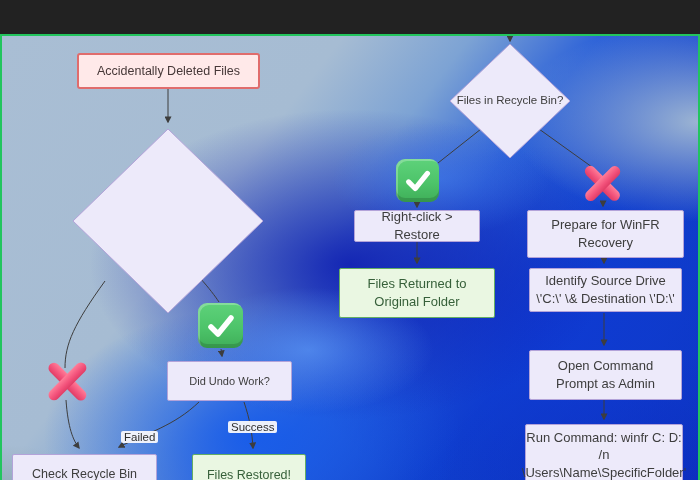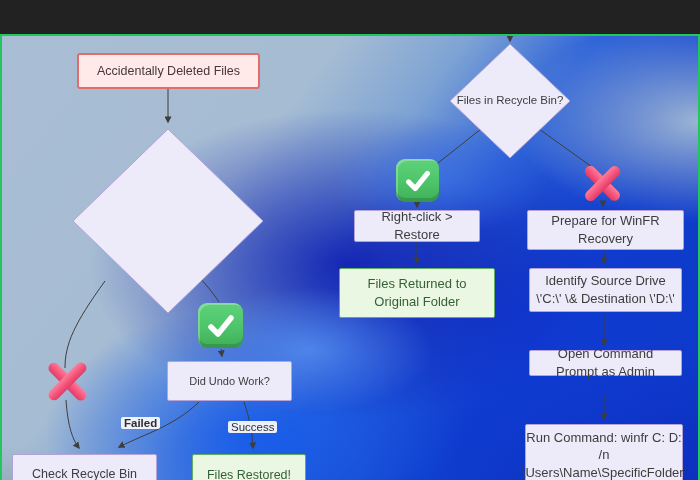--- a/index.html
+++ b/index.html
@@ -123,29 +123,29 @@
   <div class="node" style="left:165px;top:325px;width:125px;height:40px;font-size:11px;">Did Undo Work?</div>
 
   <div class="node" style="left:10px;top:418px;width:145px;height:40px;font-size:12.5px;">Check Recycle Bin</div>
 
   <div class="node result" style="left:190px;top:418px;width:114px;height:42px;font-size:12.5px;">Files Restored!</div>
 
   <div class="node small" style="left:352px;top:174px;width:126px;height:32px;">Right-click &gt; Restore</div>
 
   <div class="node result small" style="left:337px;top:232px;width:156px;height:50px;">Files Returned to Original Folder</div>
 
-  <div class="node small" style="left:525px;top:174px;width:157px;height:40px;padding:2px 4px;">Prepare for WinFR Recovery</div>
+  <div class="node small" style="left:525px;top:174px;width:157px;height:48px;padding:2px 4px;">Prepare for WinFR Recovery</div>
 
   <div class="node small" style="left:527px;top:232px;width:153px;height:44px;">Identify Source Drive \'C:\' \&amp; Destination \'D:\'</div>
 
-  <div class="node small" style="left:527px;top:314px;width:153px;height:26px;">Open Command Prompt as Admin</div>
+  <div class="node small" style="left:527px;top:314px;width:153px;height:50px;">Open Command Prompt as Admin</div>
 
   <div class="node small" style="left:523px;top:388px;width:158px;height:62px;">Run Command: winfr C: D: /n \Users\Name\SpecificFolder'</div>
 
-  <div class="edge-label" style="left:119px;top:381px;font-weight:bold;">Failed</div>
+  <div class="edge-label" style="left:119px;top:395px;">Failed</div>
   <div class="edge-label" style="left:226px;top:385px;">Success</div>
 
   <div class="check-icon" style="left:196px;top:267px;width:45px;height:45px;">
     <svg width="34" height="34" viewBox="0 0 34 34">
       <polyline points="7,18 14,25 27,9" fill="none" stroke="#ffffff" stroke-width="5.5" stroke-linecap="round" stroke-linejoin="round"></polyline>
     </svg>
   </div>
   <div class="check-icon" style="left:394px;top:123px;width:43px;height:43px;">
     <svg width="32" height="32" viewBox="0 0 34 34">
       <polyline points="7,18 14,25 27,9" fill="none" stroke="#ffffff" stroke-width="5.5" stroke-linecap="round" stroke-linejoin="round"></polyline>

